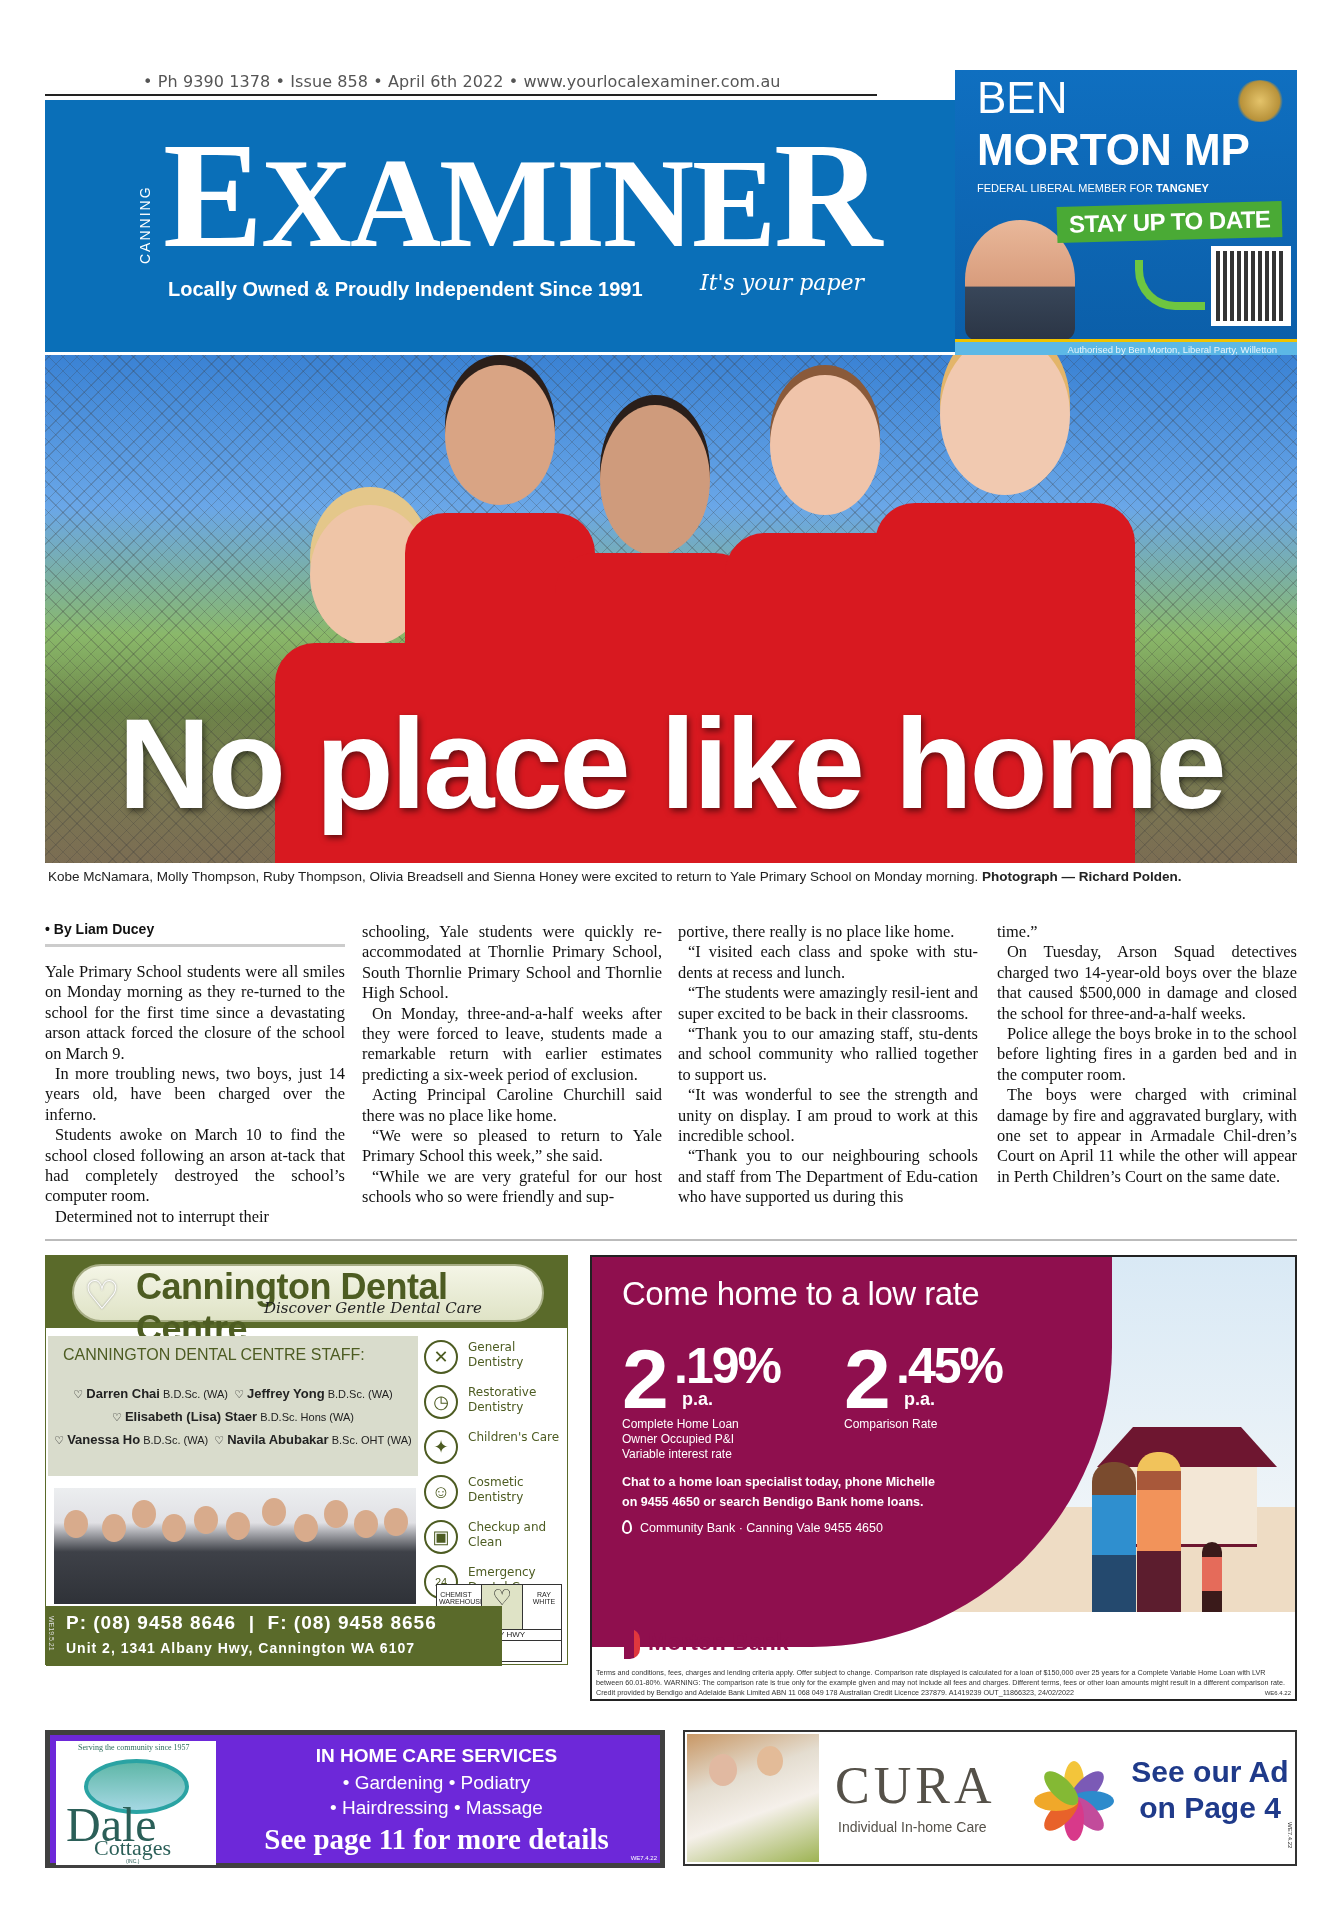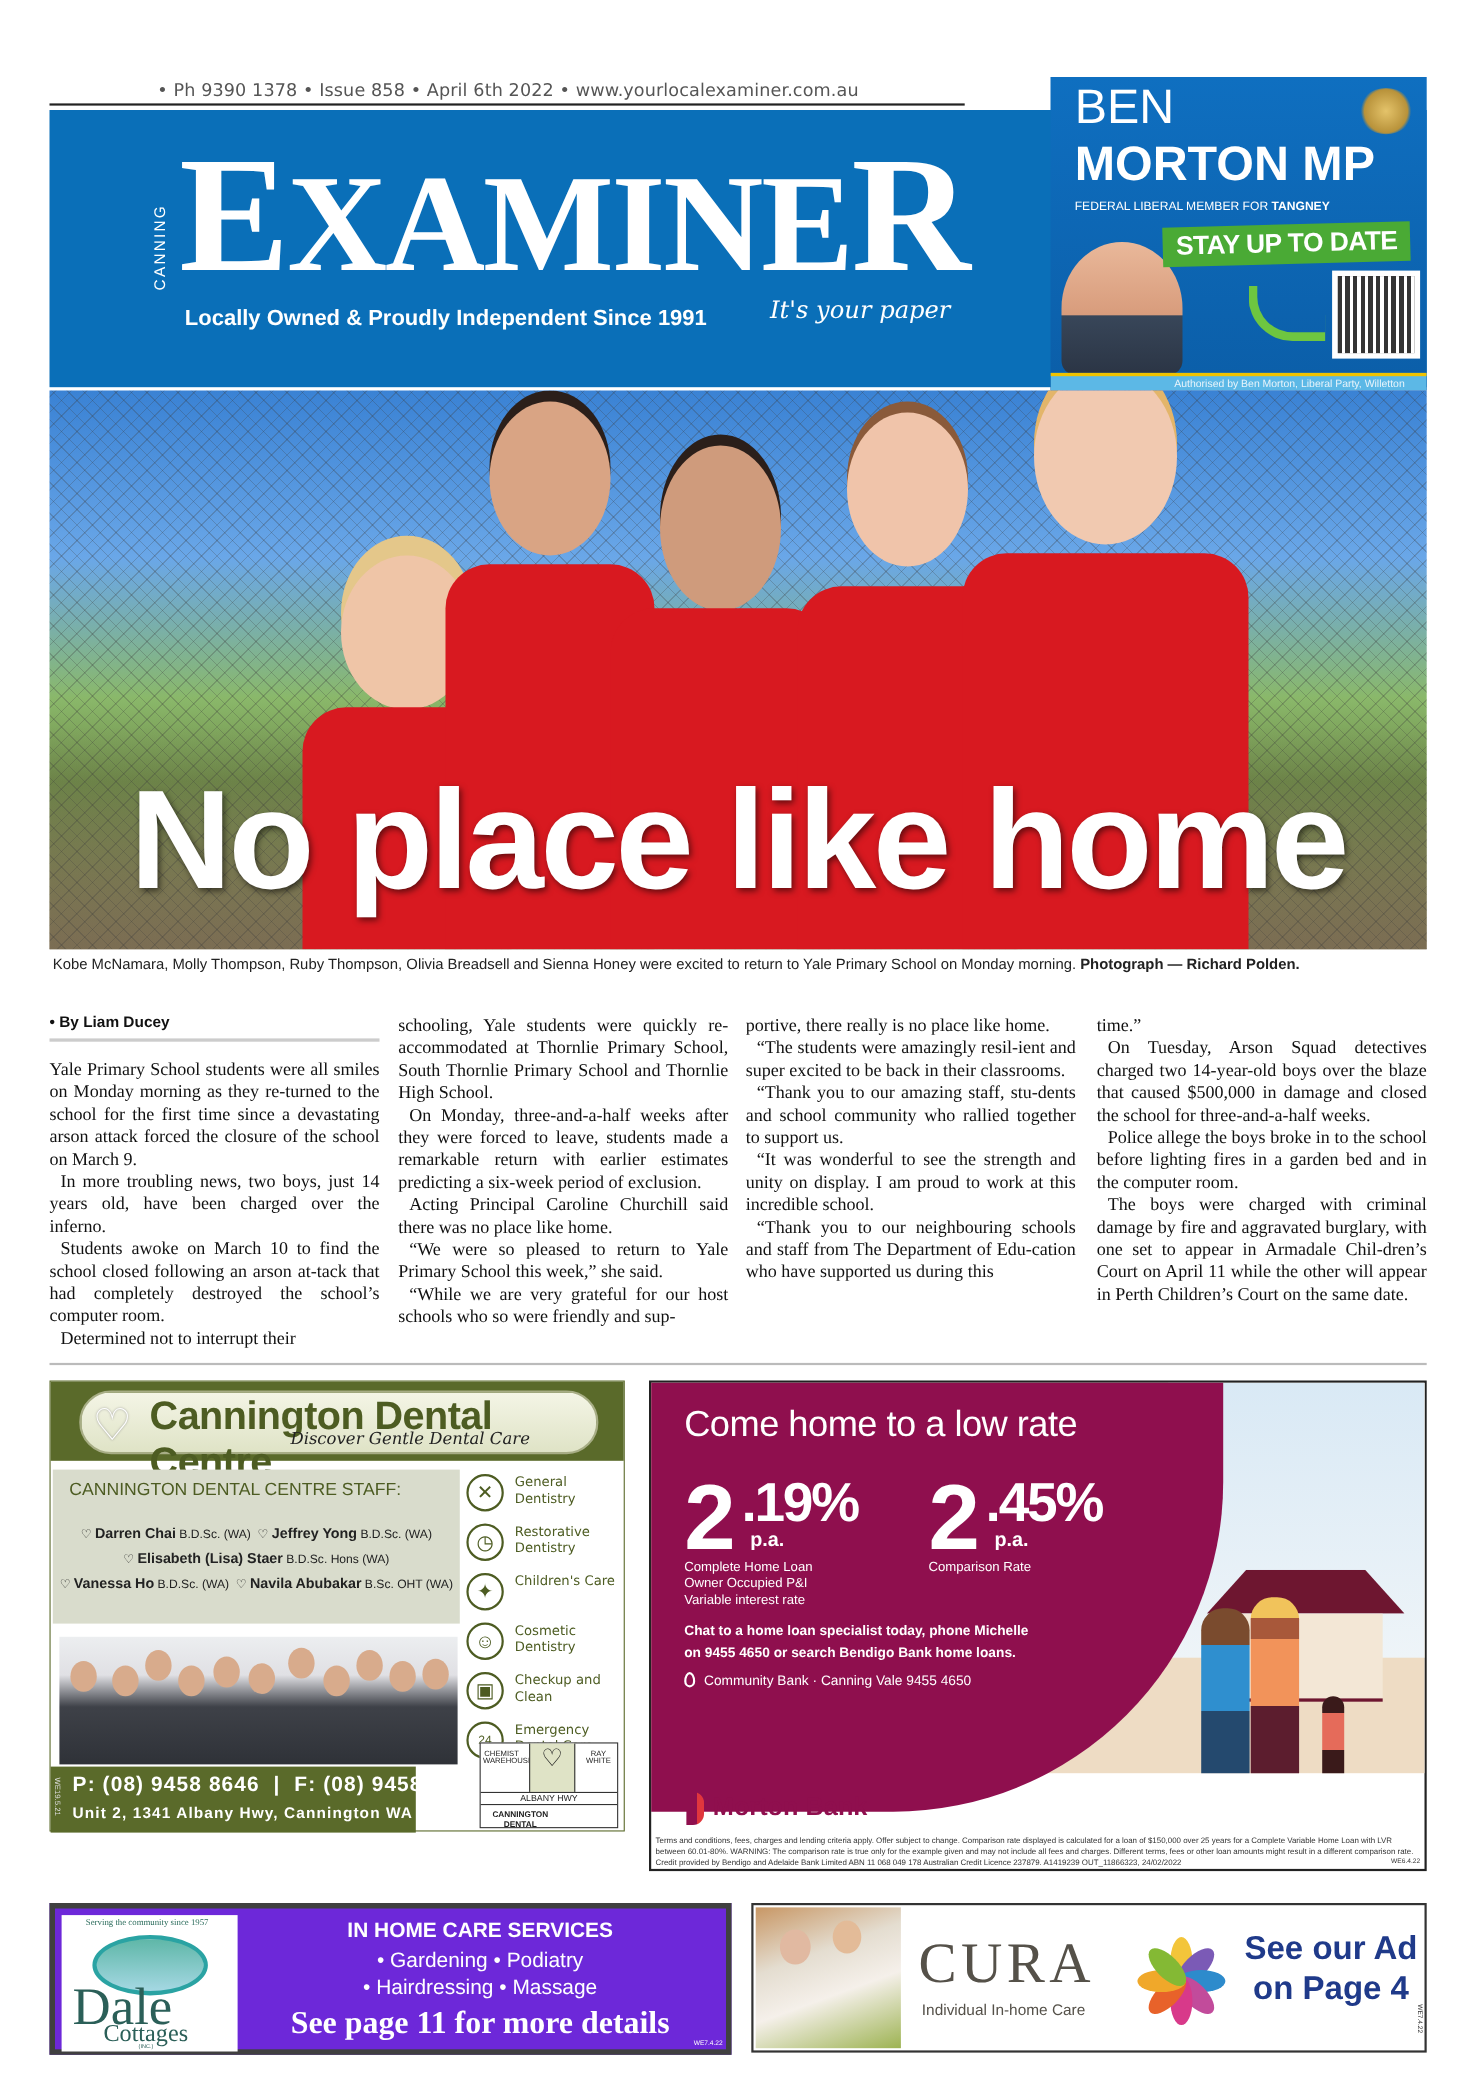--- a/index.html
+++ b/index.html
@@ -73,21 +73,21 @@
   .dental .staffttl { position:absolute; left: 15px; top: 10px; font-size: 16px; color: #4d5c22; }
   .dental .staff { position:absolute; left: 0; width: 370px; text-align: center; font-size: 11px; color: #222; }
   .dental .staff b { font-size: 13px; font-weight: bold; }
   .dental .staffphoto { position:absolute; left: 8px; top: 232px; width: 362px; height: 116px; background: linear-gradient(180deg,#eceef0 0%, #e0e0e4 30%, #3e4148 55%, #2f3238 100%); }
   .dental .staffphoto i { position:absolute; top: 10px; width: 24px; height: 28px; border-radius: 50%; background:#d8ab8c; }
   .dental .services { position:absolute; left: 378px; top: 82px; width: 140px; }
   .dental .svc { position:relative; height: 45px; }
   .dental .svc .ic { position:absolute; left: 0; top: 2px; width: 34px; height: 34px; border: 2px solid #4d5c22; border-radius: 50%; color:#4d5c22; font-size: 18px; text-align:center; line-height: 30px; }
   .dental .svc .lbl { position:absolute; left: 44px; top: 2px; font-size: 12px; color: #4d5c22; line-height: 15px; font-family: "DejaVu Sans", sans-serif; }
   .dental .map { position:absolute; left: 390px; top: 328px; width: 126px; height: 78px; border: 1.5px solid #333; background:#fff; font-size: 7px; color:#222; }
-  .dental .foot { position:absolute; left: 0; top: 350px; width: 332px; height: 60px; background: #5a6a2a; color: #fff; }
+  .dental .foot { position:absolute; left: 0; top: 350px; width: 456px; height: 60px; background: #5a6a2a; color: #fff; }
   .dental .foot .ph { position:absolute; left: 20px; top: 6px; font-size: 19px; font-weight: bold; letter-spacing: 1px; white-space: nowrap; }
   .dental .foot .ad { position:absolute; left: 20px; top: 34px; font-size: 14px; font-weight: bold; letter-spacing: 1px; white-space: nowrap; }
   .dental .foot .code { position:absolute; left: 2px; top: 10px; font-size: 7px; writing-mode: vertical-rl; color: #ddd; }
 
   
   .bendigo { left: 590px; top: 1255px; width: 707px; height: 446px; border: 2px solid #222; background:#fff; overflow: hidden; }
   .bendigo .panel { position:absolute; left:0; top:0; width: 707px; height: 355px; background: #eedcc4; }
   .bendigo .sky { position:absolute; left: 470px; top: 0; width: 240px; height: 250px; background: linear-gradient(180deg,#d9e9f5,#eef4f8); }
   .bendigo .maroon { position:absolute; left: -40px; top: -40px; width: 560px; height: 430px; background: #8f0f4e; border-radius: 0 0 300px 0; }
   .bendigo .title { position:absolute; left: 30px; top: 18px; color:#fff; font-size: 33px; letter-spacing: -0.5px; }
@@ -201,20 +201,21 @@
 </div>
 <div class="col col2">
   <p class="first">schooling, Yale students were quickly re-accommodated at Thornlie Primary School, South Thornlie Primary School and Thornlie High School.</p>
   <p>On Monday, three-and-a-half weeks after they were forced to leave, students made a remarkable return with earlier estimates predicting a six-week period of exclusion.</p>
   <p>Acting Principal Caroline Churchill said there was no place like home.</p>
   <p>“We were so pleased to return to Yale Primary School this week,” she said.</p>
   <p>“While we are very grateful for our host schools who so were friendly and sup-</p>
 </div>
 <div class="col col3">
   <p class="first">portive, there really is no place like home.</p>
+  <p>“I visited each class and spoke with stu-dents at recess and lunch.</p>
   <p>“The students were amazingly resil-ient and super excited to be back in their classrooms.</p>
   <p>“Thank you to our amazing staff, stu-dents and school community who rallied together to support us.</p>
   <p>“It was wonderful to see the strength and unity on display. I am proud to work at this incredible school.</p>
   <p>“Thank you to our neighbouring schools and staff from The Department of Edu-cation who have supported us during this</p>
 </div>
 <div class="col col4">
   <p class="first">time.”</p>
   <p>On Tuesday, Arson Squad detectives charged two 14-year-old boys over the blaze that caused $500,000 in damage and closed the school for three-and-a-half weeks.</p>
   <p>Police allege the boys broke in to the school before lighting fires in a garden bed and in the computer room.</p>
   <p>The boys were charged with criminal damage by fire and aggravated burglary, with one set to appear in Armadale Chil-dren’s Court on April 11 while the other will appear in Perth Children’s Court on the same date.</p>

